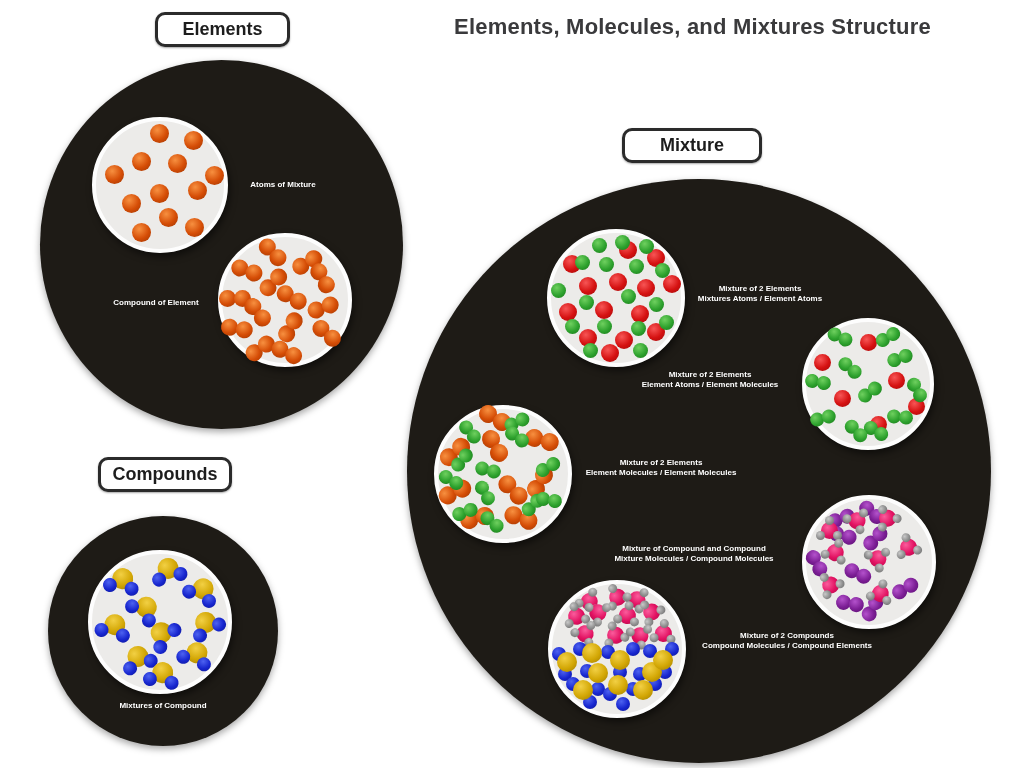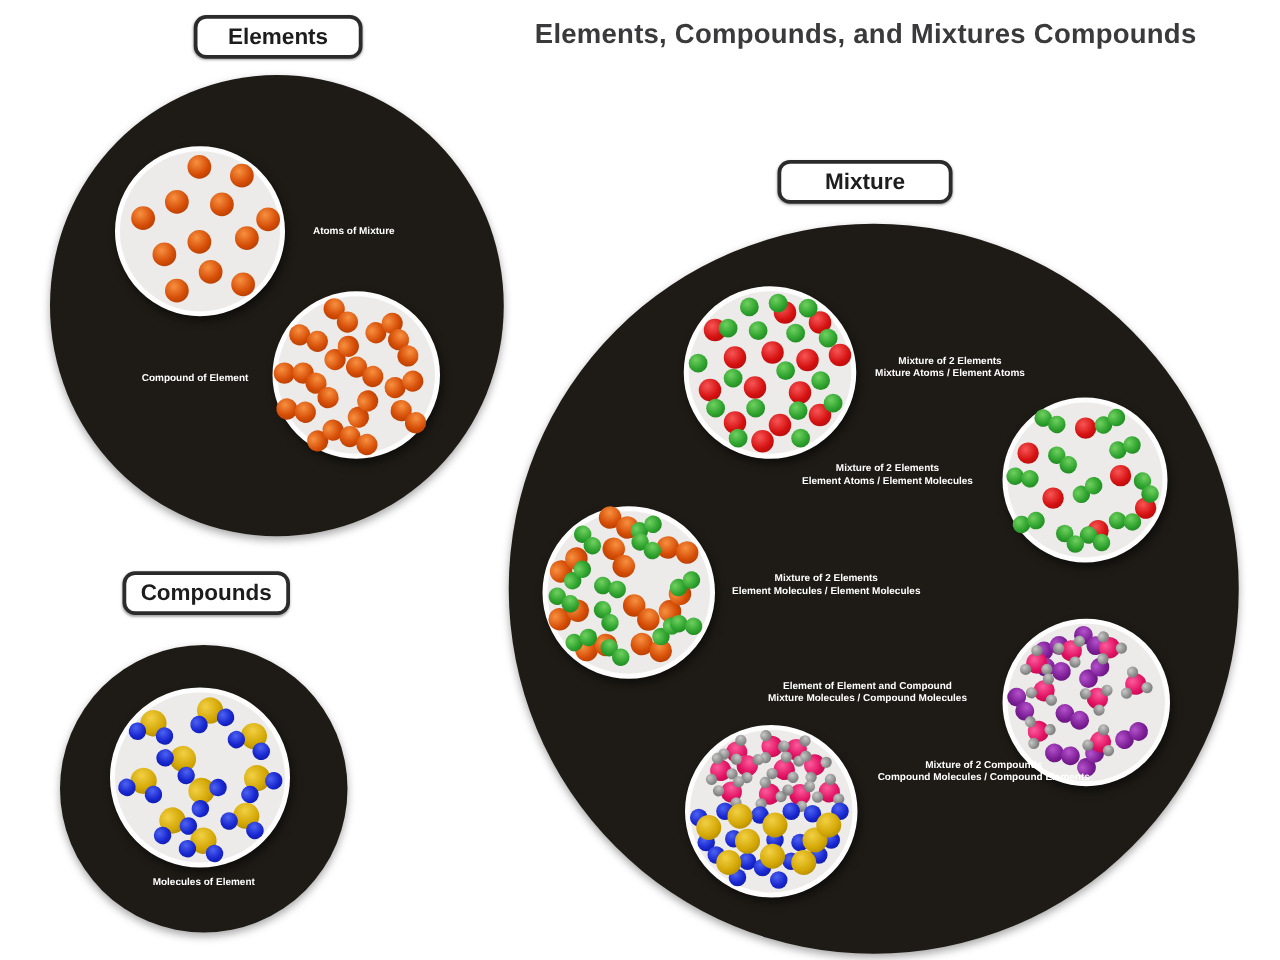--- a/index.html
+++ b/index.html
@@ -29,21 +29,21 @@
   .c-purple{background:radial-gradient(circle at 38% 32%,#b452cc,#7d1f96 55%,#570e6e);}
   .c-magenta{background:radial-gradient(circle at 38% 32%,#fa5c9c,#e21161 55%,#a50a46);}
   .c-gray{background:radial-gradient(circle at 38% 32%,#c8c8c8,#8d8d8d 55%,#676767);}
   .c-gold{background:radial-gradient(circle at 38% 32%,#f2d044,#d3a705 55%,#9c7a02);}
   .c-blue{background:radial-gradient(circle at 38% 32%,#4d62f0,#1726cf 55%,#0c1691);}
 </style>
 </head>
 <body>
 
 <div id="stage">
-  <div id="title">Elements, Compounds, and Mixtures Compounds</div>
+  <div id="title">Elements, Molecules, and Mixtures Structure</div>
 
   <div class="blob" id="blob-elements"></div>
   <div class="blob" id="blob-compounds"></div>
   <div class="blob" id="blob-mixtures"></div>
 
   <div class="tag" id="tag-compounds">Compounds</div>
   <div class="tag" id="tag-elements">Elements</div>
   <div class="tag" id="tag-mixtures">Mixture</div>
 <div class="dish" style="left: 92px; top: 117px; width: 136px; height: 136px;">
       <div class="atom c-orange" style="width: 19px; height: 19px; left: 53.5px; top: 2.5px;"></div>
@@ -521,35 +521,35 @@
       <div class="atom c-gold" style="width: 20px; height: 20px; left: 81px; top: 96px;"></div>
       <div class="atom c-gold" style="width: 20px; height: 20px; left: 101px; top: 66px;"></div>
     </div>
     <div class="note" style="left: 283px; top: 180px;">
       <div>Atoms of Mixture</div>
     </div>
     <div class="note" style="left: 156px; top: 298px;">
       <div>Compound of Element</div>
     </div>
     <div class="note" style="left: 163px; top: 701px;">
-      <div>Molecules of Element</div>
+      <div>Mixtures of Compound</div>
     </div>
     <div class="note" style="left: 760px; top: 284px;">
       <div>Mixture of 2 Elements</div>
-      <div>Mixture Atoms / Element Atoms</div>
+      <div>Mixtures Atoms / Element Atoms</div>
     </div>
     <div class="note" style="left: 710px; top: 370px;">
       <div>Mixture of 2 Elements</div>
       <div>Element Atoms / Element Molecules</div>
     </div>
     <div class="note" style="left: 661px; top: 458px;">
       <div>Mixture of 2 Elements</div>
       <div>Element Molecules / Element Molecules</div>
     </div>
     <div class="note" style="left: 694px; top: 544px;">
-      <div>Element of Element and Compound</div>
+      <div>Mixture of Compound and Compound</div>
       <div>Mixture Molecules / Compound Molecules</div>
     </div>
-    <div class="note" style="left: 787px; top: 607px;">
+    <div class="note" style="left: 787px; top: 631px;">
       <div>Mixture of 2 Compounds</div>
       <div>Compound Molecules / Compound Elements</div>
     </div>
   </div>
 
 </body></html>

